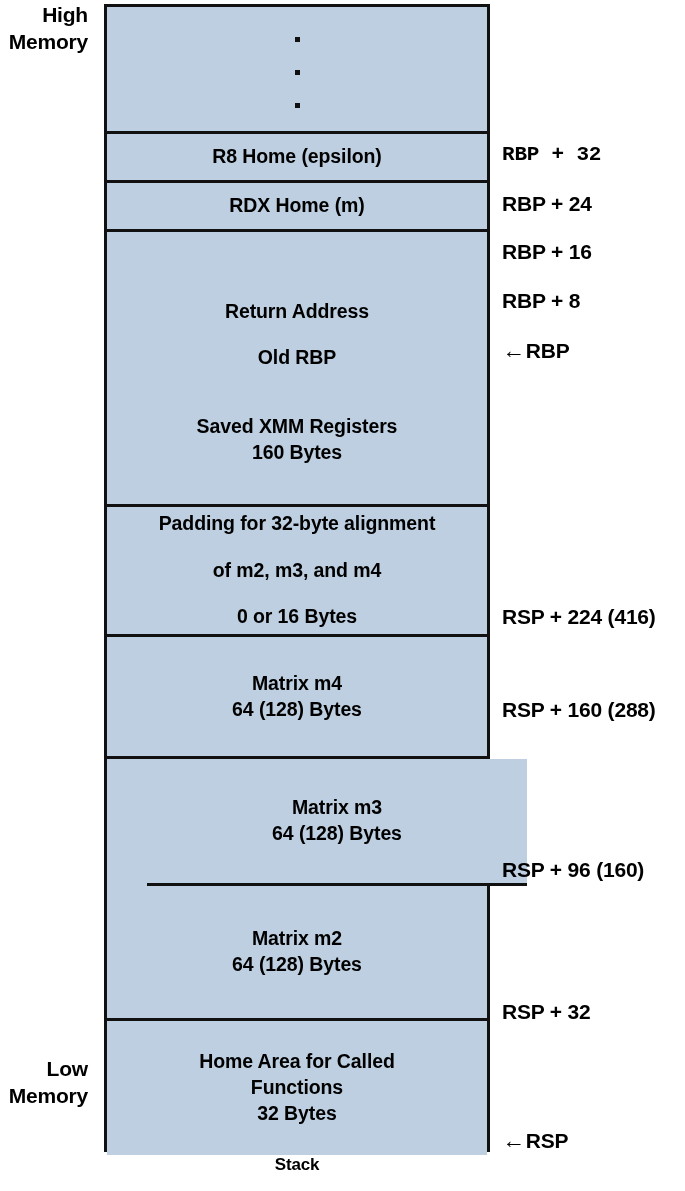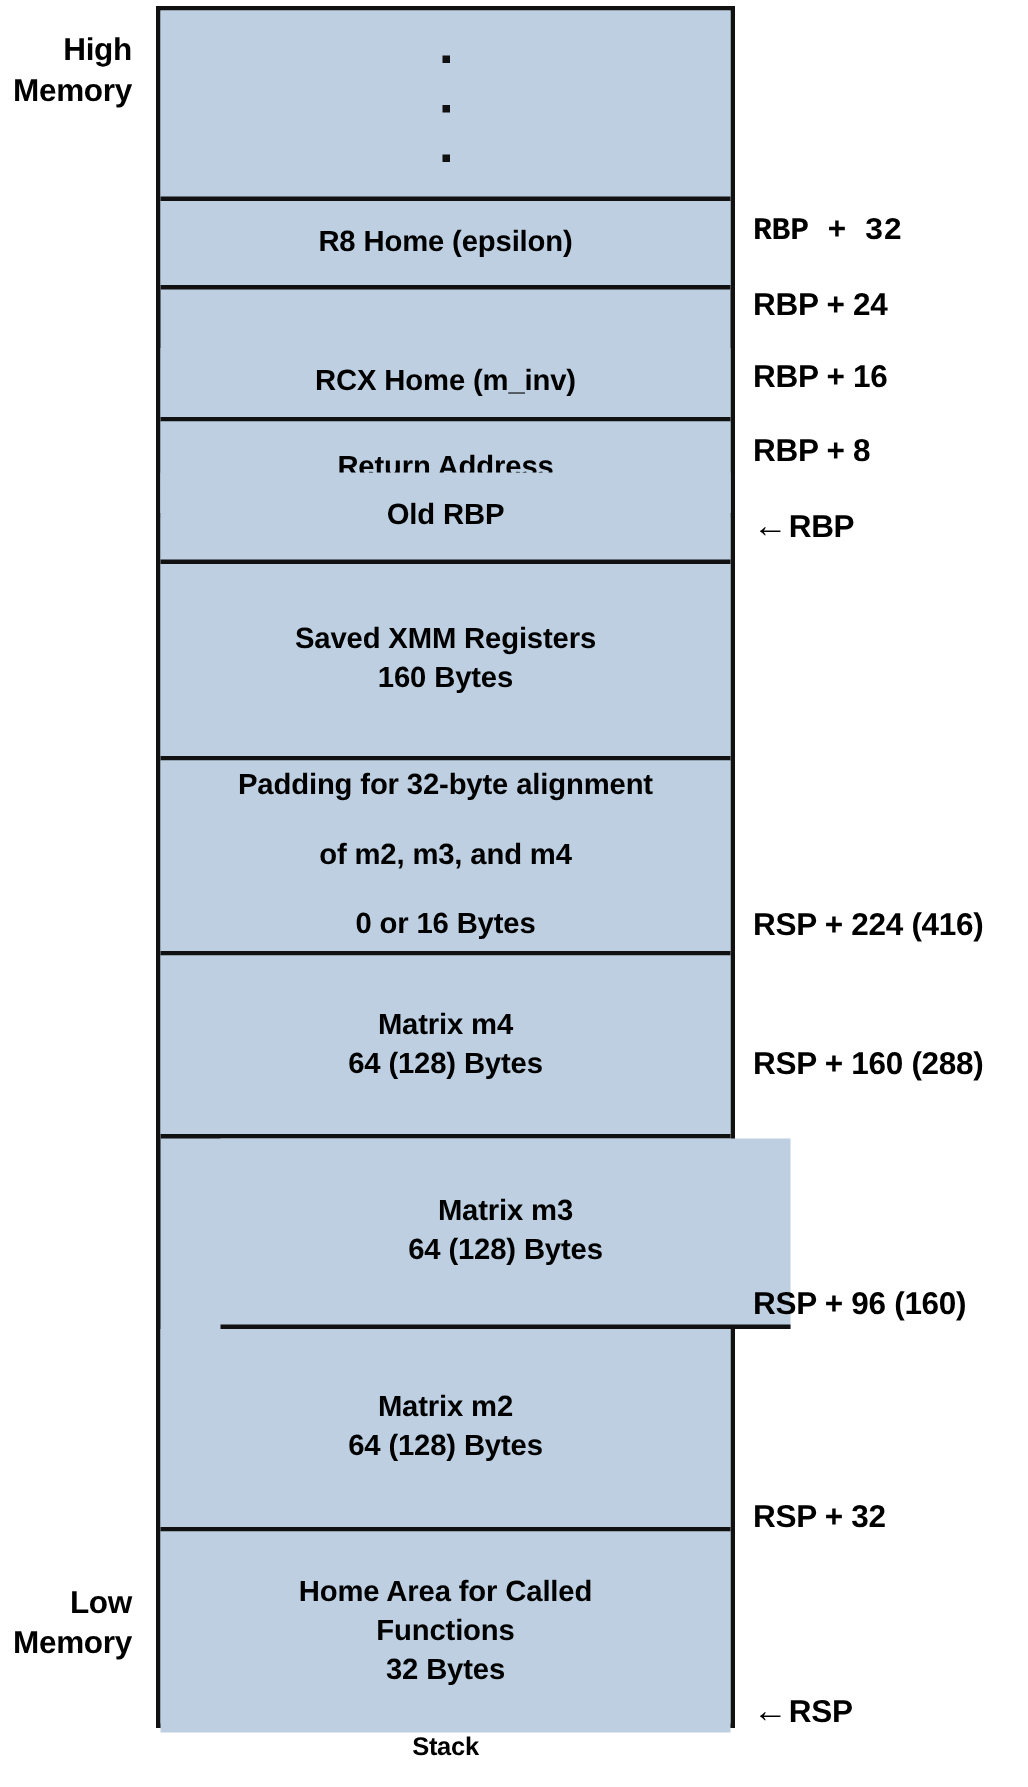--- a/index.html
+++ b/index.html
@@ -84,21 +84,21 @@
   }
   .edge-label.left {
     right: 597px;
     text-align: right;
   }
   .edge-label.right {
     left: 502px;
     text-align: left;
   }
   #label-high-memory {
-    top: 21px;
+    top: 2px;
     width: 88px;
   }
   #label-low-memory {
     top: 1056px;
     width: 88px;
   }
   #label-stack {
     position: absolute;
     left: 104px;
     top: 1155px;
@@ -133,30 +133,30 @@
   </div>
 
   <div id="stack-column">
       <div class="stack-cell" id="cell-ellipsis" style="top: 0px; height: 127px;">
         <div class="vdots">
           <span class="vdot"></span>
           <span class="vdot"></span>
           <span class="vdot"></span>
         </div>
       </div>
-      <div class="stack-cell" id="cell-r8-home" style="top: 127px; height: 59px;">
+      <div class="stack-cell" id="cell-r8-home" style="top: 127px; height: 49px;">
         <span class="line">R8 Home (epsilon)</span>
       </div>
-      <div class="stack-cell" id="cell-rcx-home" style="top: 225px; height: 49px;">
-        <span class="line">RCX Home (m_inv)</span>
+      <div class="stack-cell" id="cell-rdx-home" style="top: 176px; height: 49px;">
+        <span class="line">RDX Home (m)</span>
       </div>
       <div class="stack-cell" id="cell-return-address" style="top: 274px; height: 64px;">
         <span class="line">Return Address</span>
       </div>
-      <div class="stack-cell" id="cell-old-rbp" style="top: 308px; height: 61px; text-align: center;">
+      <div class="stack-cell" id="cell-old-rbp" style="top: 322px; height: 61px; text-align: center;">
         <span class="line">Old RBP</span>
       </div>
       <div class="stack-cell" id="cell-saved-xmm-registers" style="top: 369px; height: 131px;">
         <span class="line">Saved XMM Registers</span>
         <span class="line">160 Bytes</span>
       </div>
       <div class="stack-cell" id="cell-padding-alignment" style="top: 500px; height: 130px; gap: 21px;">
         <span class="line">Padding for 32-byte alignment</span>
         <span class="line">of m2, m3, and m4</span>
         <span class="line">0 or 16 Bytes</span>

